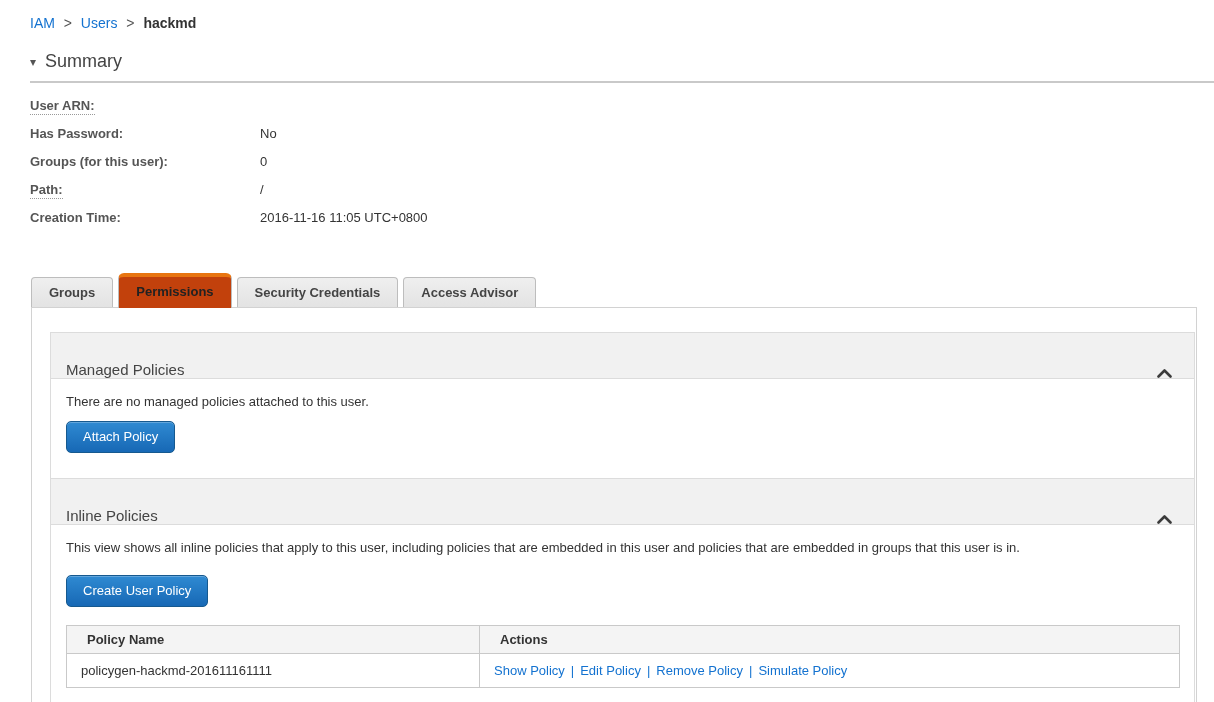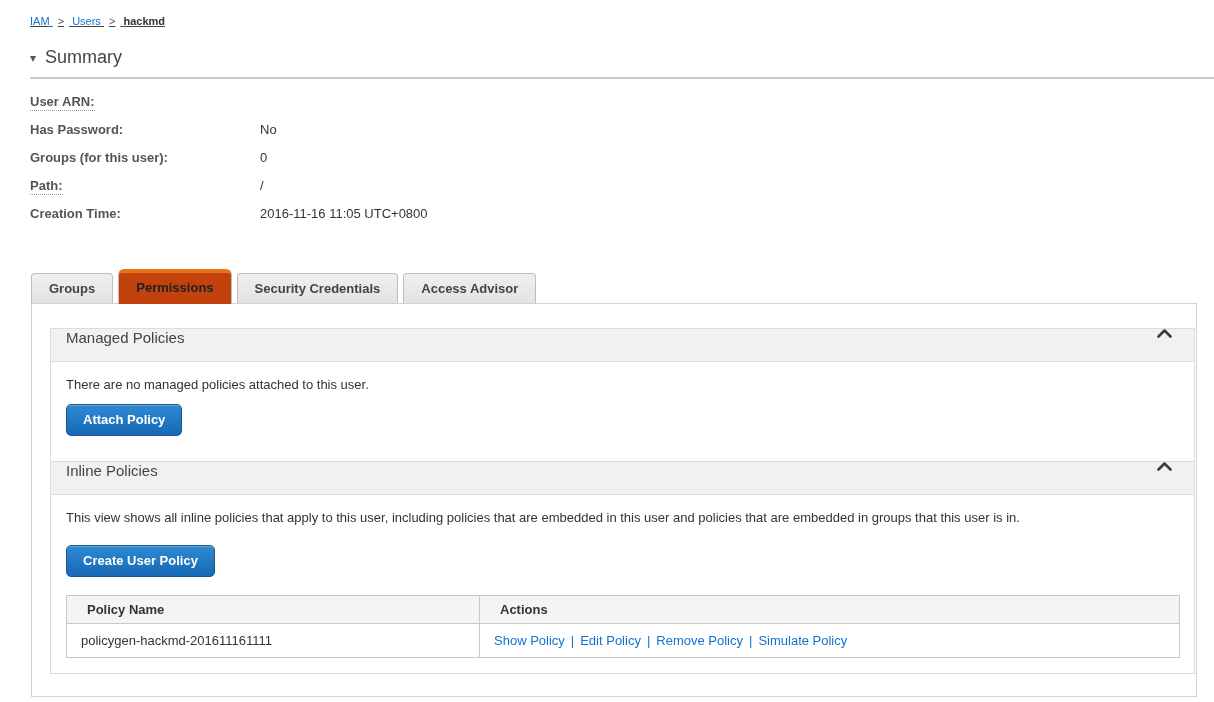--- a/index.html
+++ b/index.html
@@ -5,21 +5,21 @@
   * { margin: 0; padding: 0; box-sizing: border-box; }
   html, body { background: #ffffff; }
   body {
     width: 1214px; height: 702px;
     font-family: "Liberation Sans", sans-serif;
     font-size: 13px; color: #333;
     position: relative; overflow: hidden;
   }
 
   
-  .breadcrumb { padding: 15px 0 0 30px; font-size: 11px; color: #444; text-decoration: underline; }
+  .breadcrumb { padding: 15px 0 0 30px; font-size: 14px; color: #444; }
   .breadcrumb a { color: #1372d0; text-decoration: none; cursor: pointer; }
   .breadcrumb .crumb-sep { margin: 0 5px; color: #545454; }
   .breadcrumb .crumb-current { font-weight: bold; color: #333; }
 
   
   .summary-head {
     margin: 20px 0 0 30px;
     border-bottom: 2px solid #c9c9c9;
     padding-bottom: 9px;
     display: flex; align-items: center;
@@ -70,38 +70,38 @@
     background: #fff;
     min-height: 394px;
   }
 
   
   .section { border: 1px solid #dcdcdc; background: #fff; }
   .section + .section { margin-top: -1px; }
   .section-header {
     background: #f1f1f1;
     border-bottom: 1px solid #dcdcdc;
-    height: 33px;
-    display: flex; align-items: flex-start;
+    height: 46px;
+    display: flex; align-items: flex-end;
     padding: 0 22px 0 15px;
     cursor: pointer;
   }
   .section-title { font-size: 15px; color: #444; }
   .chev { margin-left: auto; display: flex; align-items: center; }
   .section-body { padding: 15px 15px 25px 15px; }
   .section-body p { color: #333; font-size: 13px; }
 
   
   .btn-primary {
     display: inline-block;
     margin-top: 12px;
     background: linear-gradient(#2f8ad2, #1768b5);
     border: 1px solid #16598f;
     border-radius: 5px;
-    color: #fff; font-weight: bold; font-size: 13px;
+    color: #fff; font-weight: normal; font-size: 13px;
     font-family: "Liberation Sans", sans-serif;
     padding: 7px 16px 8px 16px;
     cursor: pointer;
     box-shadow: inset 0 1px 0 rgba(255,255,255,.25);
   }
 
   .inline-body { padding: 15px 15px 15px 15px; }
   .inline-body .btn-primary { margin: 20px 0 18px 0; }
 
   

